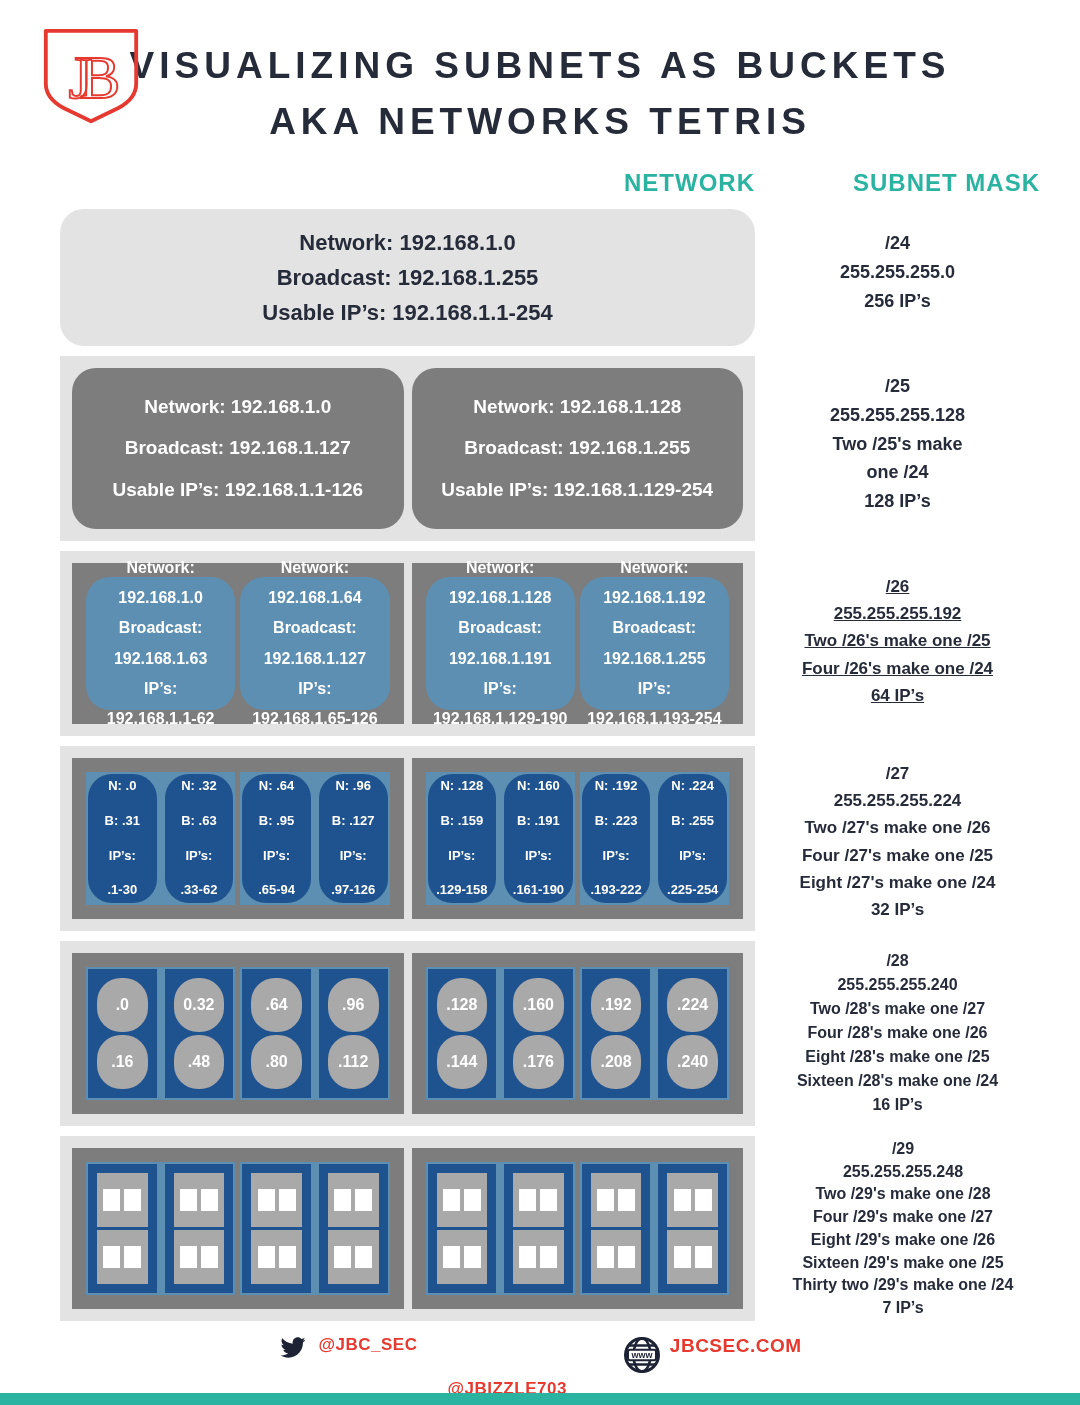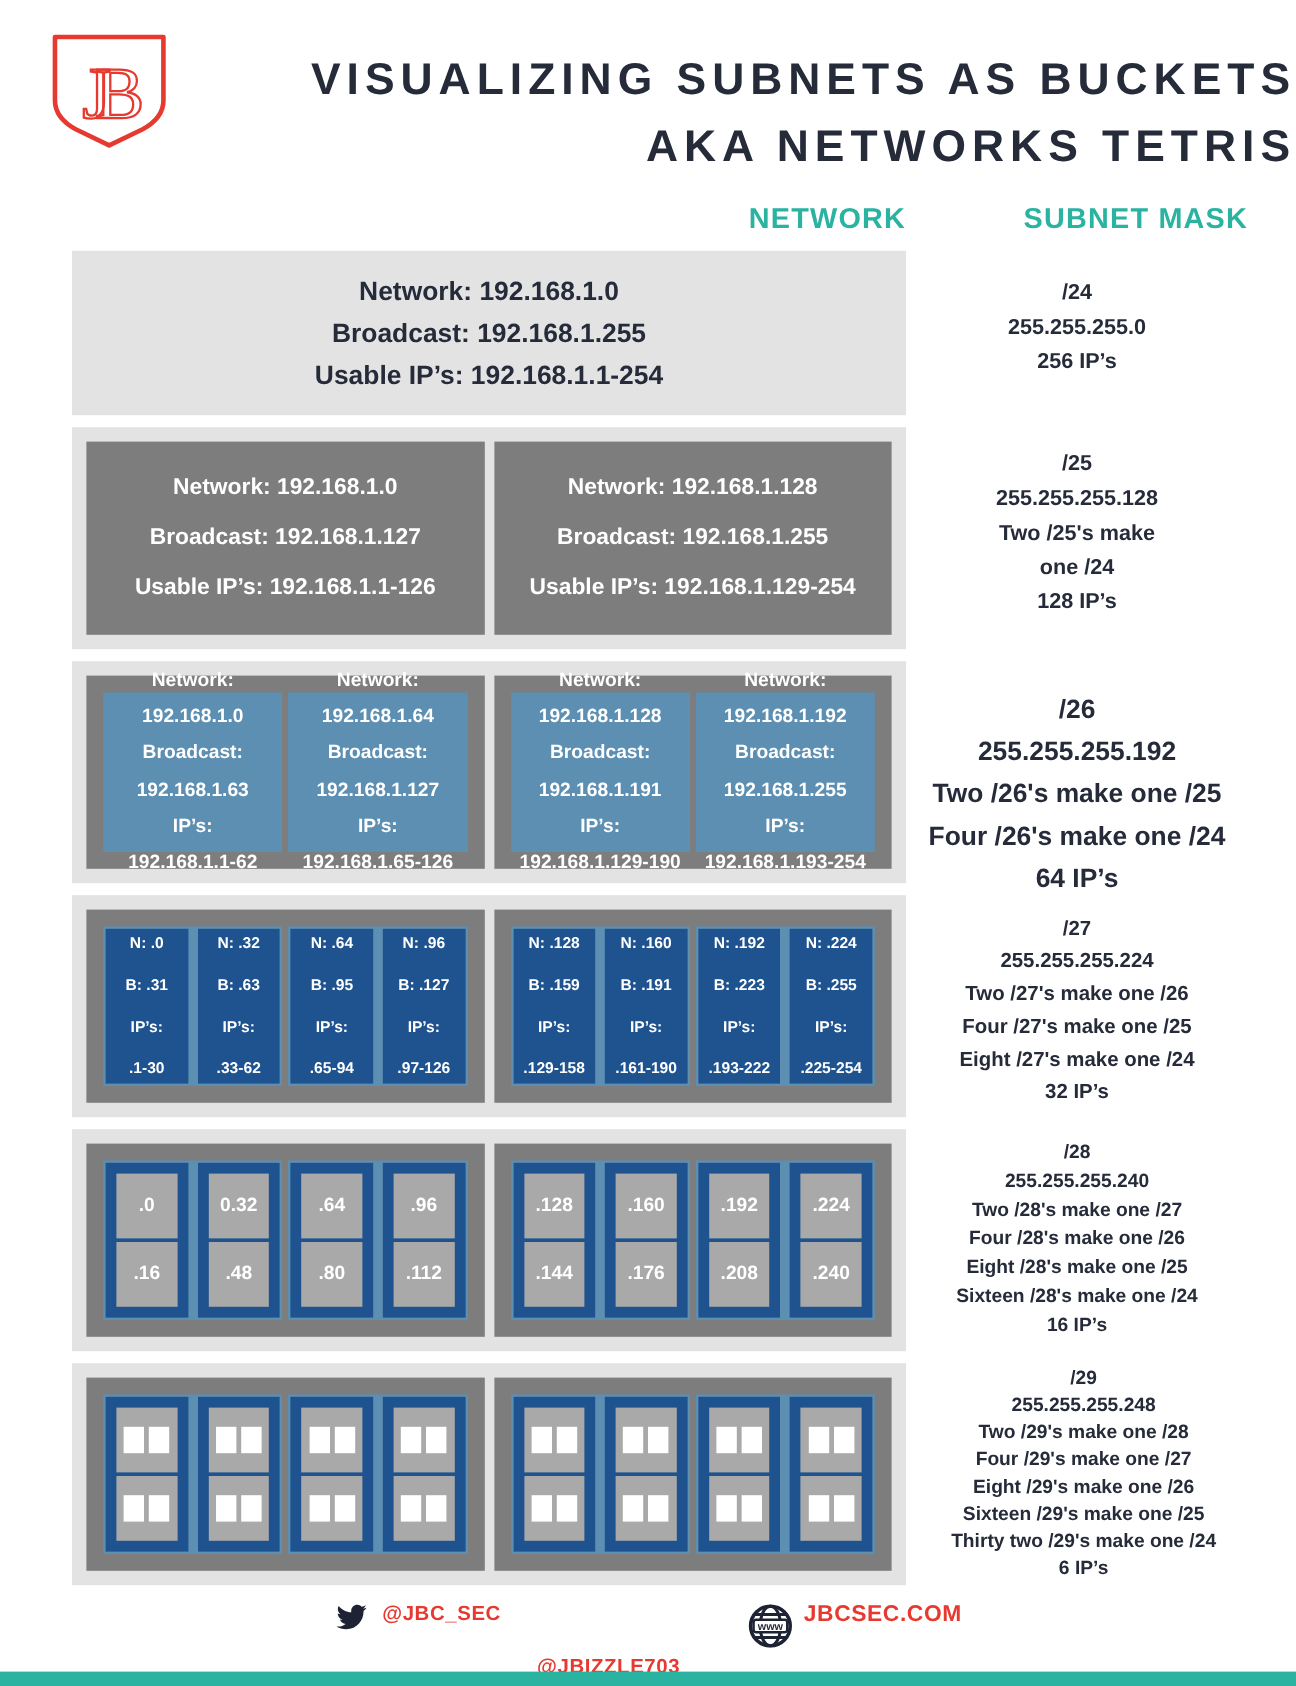--- a/index.html
+++ b/index.html
@@ -5,52 +5,52 @@
   :root{
     --teal:#2bb3a2; --red:#e6392f; --navy:#262b3a;
     --gray-d:#7d7d7d; --gray-l:#e3e3e4; --steel:#5d8fb2;
     --blue:#1f538f; --cellg:#a9a9a9; --ink:#1d2334;
   }
   *{box-sizing:border-box;}
   html,body{margin:0;padding:0;}
   body{width:1080px;height:1405px;background:#fff;position:relative;overflow:hidden;
        font-family:"Liberation Sans", sans-serif;}
   .logo{position:absolute;left:38px;top:26px;}
-  .titles{padding-top:38px;text-align:right;}
+  .titles{padding-top:38px;text-align:center;}
   .title-line{font-size:37px;font-weight:bold;color:var(--navy);letter-spacing:5px;line-height:1.5;}
   .col-headers{display:flex;margin:20px 0 12px 60px;width:980px;}
   .col-head{font-size:24px;font-weight:bold;color:var(--teal);letter-spacing:1px;text-align:right;}
   .col-head.network{width:695px;}
   .col-head.mask{width:285px;}
   #rows{margin-left:60px;width:980px;}
   .row{display:flex;height:185px;margin-bottom:10px;}
   .row-slash24{height:137px;}
   .bucket-area{width:695px;background:var(--gray-l);padding:12px;display:flex;gap:8px;flex:none;}
   .bucket-area.single{flex-direction:column;justify-content:center;align-items:center;gap:0;}
   .bucket{flex:1;display:flex;min-width:0;min-height:0;}
   .lv-gray{background:var(--gray-d);padding:14px;gap:5px;}
   .row-slash25 .lv-gray{padding:10px;}
   .lv-steel{background:var(--steel);padding:2px;gap:8px;}
   .lv-blue{background:var(--blue);padding:8px;gap:8px;}
-  .leaf{flex-direction:column;justify-content:center;align-items:center;}
+  .leaf{flex-direction:column;justify-content:center;align-items:center;border-radius:24px;}
   .bline{color:#fff;font-weight:bold;white-space:nowrap;}
   .row-slash24 .bline{color:var(--navy);font-size:22px;line-height:1.6;}
   .row-slash25 .bline{font-size:19px;line-height:1.9;}
   .row-slash26 .bline{font-size:16px;line-height:1.38;}
   .row-slash27 .bline{font-size:13px;line-height:2.05;}
   .row-slash28 .lv-blue,.row-slash29 .lv-blue{flex-direction:column;padding:9px;gap:3px;}
   .lv-cell{background:var(--cellg);}
   .row-slash29 .lv-cell{flex-direction:row;justify-content:center;align-items:center;gap:4px;}
   .cell-label{color:#fff;font-weight:bold;font-size:16px;}
   .lv-sq{background:#fff;flex:none !important;width:17px;height:22px;}
   .mask-area{width:285px;text-align:center;color:var(--navy);font-weight:bold;}
   .mask-line{line-height:1.6;}
   .mask-slash24{padding-top:20px;font-size:18px;}
   .mask-slash25{padding-top:16px;font-size:18px;}
-  .mask-slash26{padding-top:22px;font-size:22px;}
+  .mask-slash26{padding-top:22px;font-size:17px;text-decoration:underline;}
   .mask-slash27{padding-top:14px;font-size:17px;}
   .mask-slash28{padding-top:8px;font-size:16px;}
   .mask-slash28 .mask-line{line-height:1.5;}
   .mask-slash29{padding-top:2px;font-size:16px;margin-left:11px;}
   .mask-slash29 .mask-line{line-height:1.42;}
   .footer{display:flex;justify-content:center;align-items:flex-start;margin-top:14px;}
   .tw{margin-right:10px;}
   .handle{color:var(--red);font-weight:bold;font-size:17px;letter-spacing:.5px;}
   .handle.h2{margin-left:30px;margin-top:44px;}
   .globe{margin-left:55px;margin-right:8px;}
@@ -415,21 +415,21 @@
         </div>
       </div>
       <div class="mask-area mask-slash29">
         <div class="mask-line">/29</div>
         <div class="mask-line">255.255.255.248</div>
         <div class="mask-line">Two /29's make one /28</div>
         <div class="mask-line">Four /29's make one /27</div>
         <div class="mask-line">Eight /29's make one /26</div>
         <div class="mask-line">Sixteen /29's make one /25</div>
         <div class="mask-line">Thirty two /29's make one /24</div>
-        <div class="mask-line">6 IP’s</div>
+        <div class="mask-line">7 IP’s</div>
       </div>
     </div>
   </main>
 
 <div class="footer">
   <svg class="tw" width="30" height="25" viewBox="0 0 24 24">
     <path fill="#1d2334" d="M23.954 4.569c-.885.389-1.83.654-2.825.775 1.014-.611 1.794-1.574 2.163-2.723-.951.555-2.005.959-3.127 1.184-.896-.959-2.173-1.559-3.591-1.559-2.717 0-4.92 2.203-4.92 4.917 0 .39.045.765.127 1.124C7.691 8.094 4.066 6.13 1.64 3.161c-.427.722-.666 1.561-.666 2.475 0 1.71.87 3.213 2.188 4.096-.807-.026-1.566-.248-2.228-.616v.061c0 2.385 1.693 4.374 3.946 4.827-.413.111-.849.171-1.296.171-.314 0-.615-.03-.916-.086.631 1.953 2.445 3.377 4.604 3.417-1.68 1.319-3.809 2.105-6.102 2.105-.39 0-.779-.023-1.17-.067 2.189 1.394 4.768 2.209 7.557 2.209 9.054 0 13.999-7.496 13.999-13.986 0-.209 0-.42-.015-.63.961-.689 1.8-1.56 2.46-2.548z"></path>
   </svg>
   <span class="handle">@JBC_SEC</span>
   <span class="handle h2">@JBIZZLE703</span>

